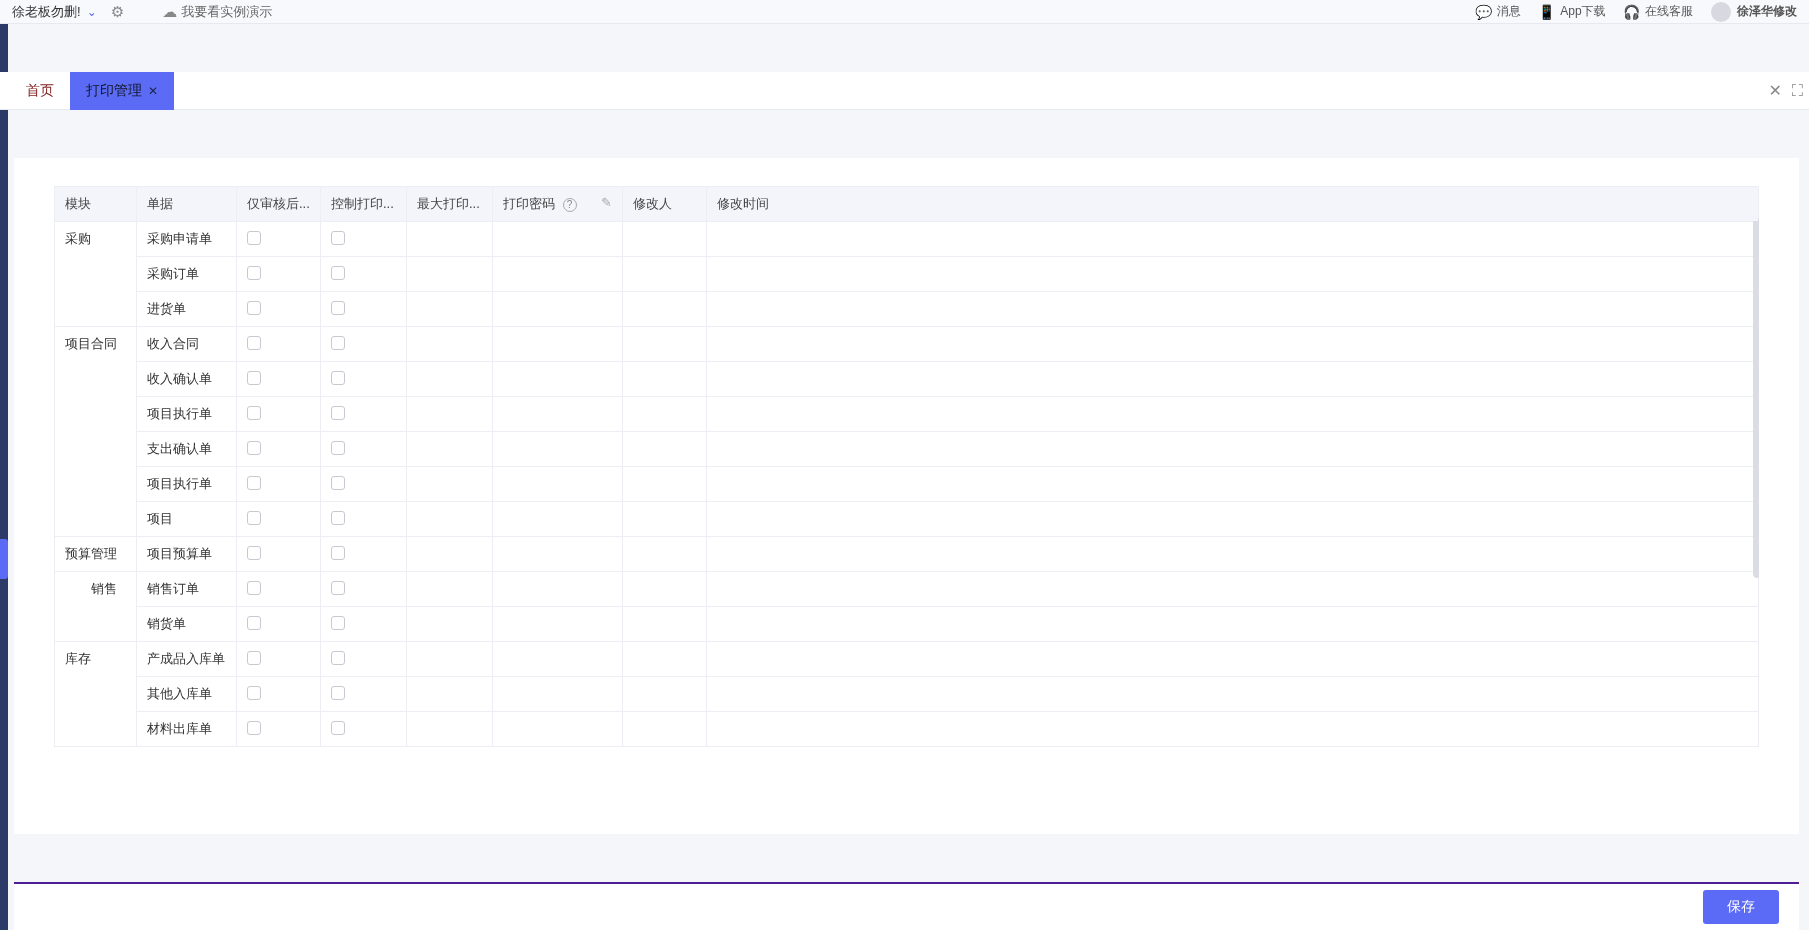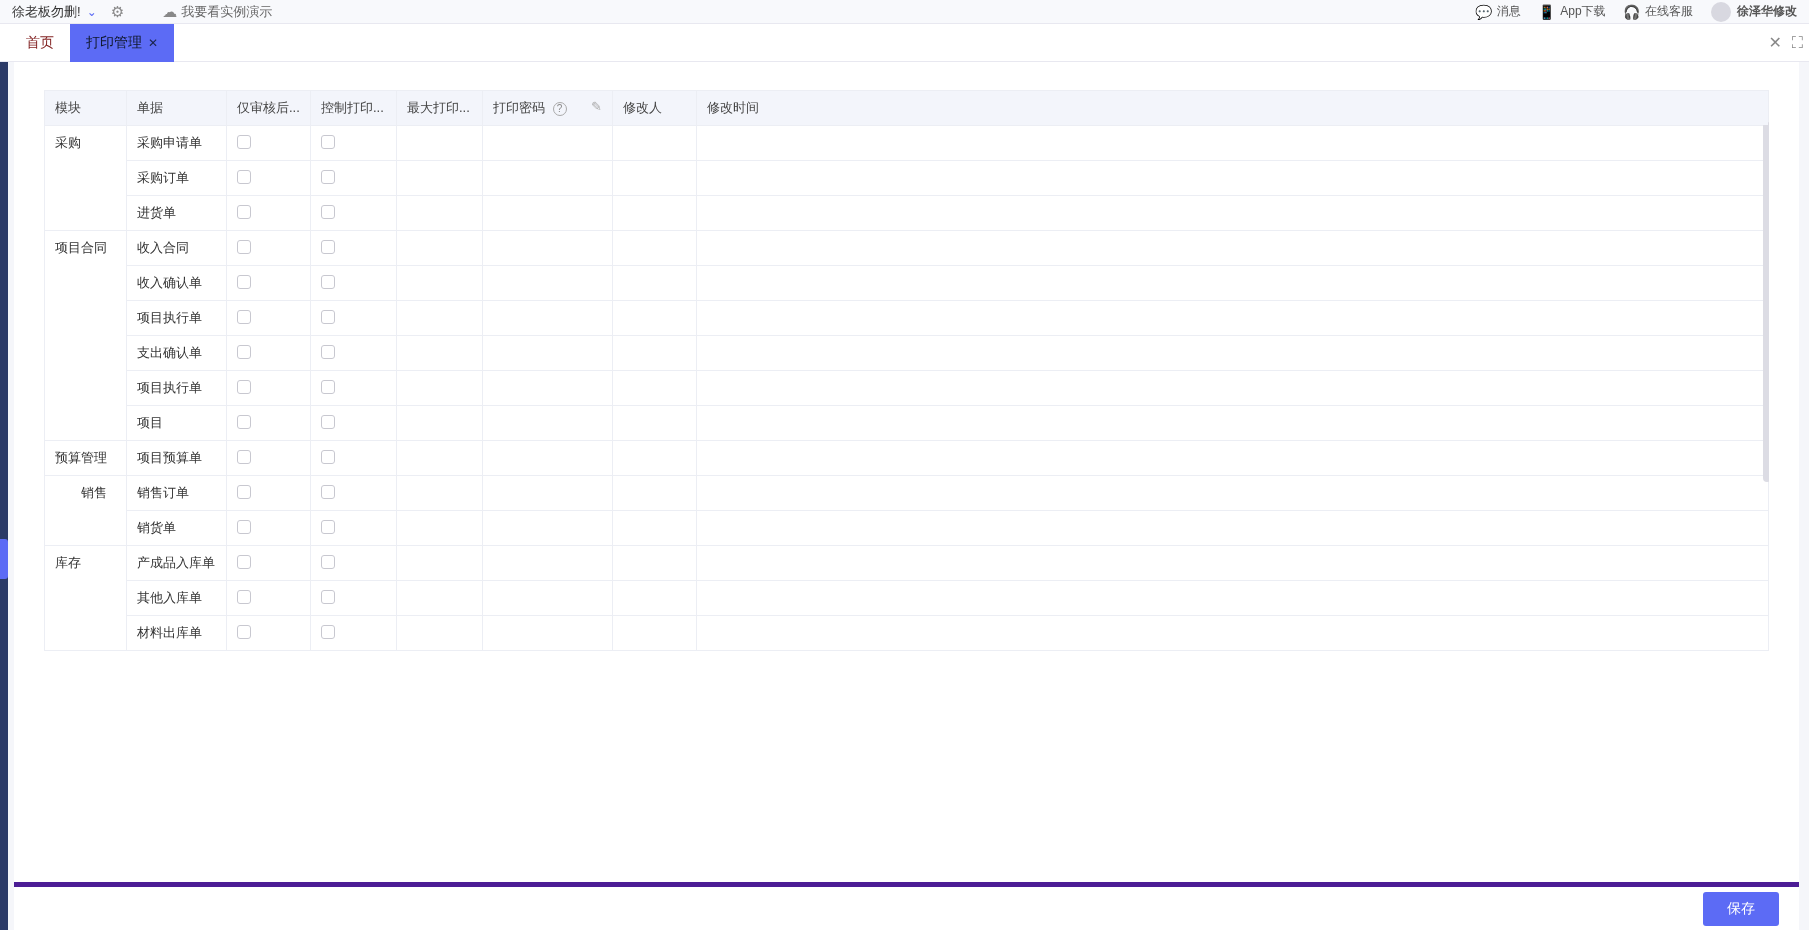--- a/index.html
+++ b/index.html
@@ -1,17 +1,17 @@
 <!DOCTYPE html>
 <html><head>
 <meta charset="utf-8">
 <style>
 * { margin: 0; padding: 0; box-sizing: border-box; }
 body { font-family: -apple-system, BlinkMacSystemFont, "Segoe UI", "PingFang SC", "Microsoft YaHei", sans-serif; font-size: 13px; color: #333; background: #f5f6fa; overflow: hidden; }
-.app { display: flex; flex-direction: column; height: 100vh; width: 100vw; }
+.app { display: flex; flex-direction: column; height: 100vh; width: 100vw; gap: 48px; }
 
 
 .top-header { height: 24px; background: #f8f9fc; display: flex; align-items: center; padding: 0 12px; border-bottom: 1px solid #e8e8f0; position: relative; }
 .top-header-left { display: flex; align-items: center; gap: 8px; flex: 1; }
 .company-select { display: flex; align-items: center; gap: 6px; color: #333; font-size: 13px; cursor: pointer; }
 .chevron-down { color: #5c6bf5; font-size: 12px; }
 .gear-btn { color: #888; cursor: pointer; font-size: 15px; margin-left: 6px; }
 .demo-link { display: flex; align-items: center; gap: 4px; color: #666; margin-left: 30px; font-size: 13px; cursor: pointer; }
 .cloud-icon { font-size: 15px; color: #888; }
 .top-header-right { display: flex; align-items: center; gap: 18px; position: absolute; right: 12px; }
@@ -27,40 +27,40 @@
 .tab.active { background: #5c6bf5; color: #0f172a; }
 .tab-close { margin-left: 6px; font-size: 12px; cursor: pointer; opacity: .85; }
 .tabs-right { position: absolute; right: 6px; display: flex; align-items: center; gap: 10px; }
 .tabs-right span { color: #888; cursor: pointer; font-size: 16px; }
 
 
 .main { flex: 1; margin: 0 10px 0 14px; background: #fff; display: flex; flex-direction: column; overflow: hidden; padding-top: 28px; }
 .left-edge { position: fixed; left: 0; top: 0; width: 8px; height: 100%; background: #2b3a67; }
 .left-handle { position: fixed; left: 0; top: 58%; width: 8px; height: 40px; background: #5c6bf5; border-radius: 0 3px 3px 0; }
 
-.table-wrap { flex: 1; overflow-y: auto; margin: 0 30px; position: relative; }
+.table-wrap { flex: 1; overflow-y: auto; margin: 0 40px; position: relative; }
 .table-scroll { position: absolute; right: -2px; top: 32px; width: 8px; height: 360px; background: #dcdce4; border-radius: 4px; }
 
 table { border-collapse: collapse; width: 100%; table-layout: fixed; }
 th, td { border: 1px solid #eceef4; padding: 8px 10px; text-align: left; font-size: 13px; height: 34px; vertical-align: middle; }
 thead th { background: #f3f5fb; color: #444; font-weight: 500; position: sticky; top: 0; }
 col.c-module { width: 82px; }
 col.c-doc { width: 100px; }
 col.c-chk1 { width: 84px; }
 col.c-chk2 { width: 86px; }
 col.c-max { width: 86px; }
 col.c-pwd { width: 130px; }
 col.c-user { width: 84px; }
 col.c-time { }
 .chk { width: 14px; height: 14px; border: 1px solid #c8c8d0; border-radius: 3px; display: inline-block; cursor: pointer; }
 .help-icon { display: inline-block; width: 14px; height: 14px; border: 1px solid #aaa; border-radius: 50%; font-size: 10px; text-align: center; line-height: 12px; color: #888; margin-left: 4px; vertical-align: middle; }
 .edit-icon { float: right; color: #aaa; font-size: 13px; }
 
 
-.footer { height: 48px; background: #fff; display: flex; align-items: center; justify-content: flex-end; padding: 0 20px; border-top: 5px solid #4c1d95; margin: 0 10px 0 14px; }
+.footer { height: 48px; background: #fff; display: flex; align-items: center; justify-content: flex-end; padding: 0 20px; border-top: 2px solid #4c1d95; margin: 0 10px 0 14px; }
 .save-btn { background: #5c6bf5; color: #fff; border: none; padding: 8px 24px; border-radius: 3px; font-size: 14px; cursor: pointer; }
 </style>
 </head>
 <body>
 
 <div class="left-edge"></div>
 <div class="left-handle"></div>
 
 <div class="app">
 

